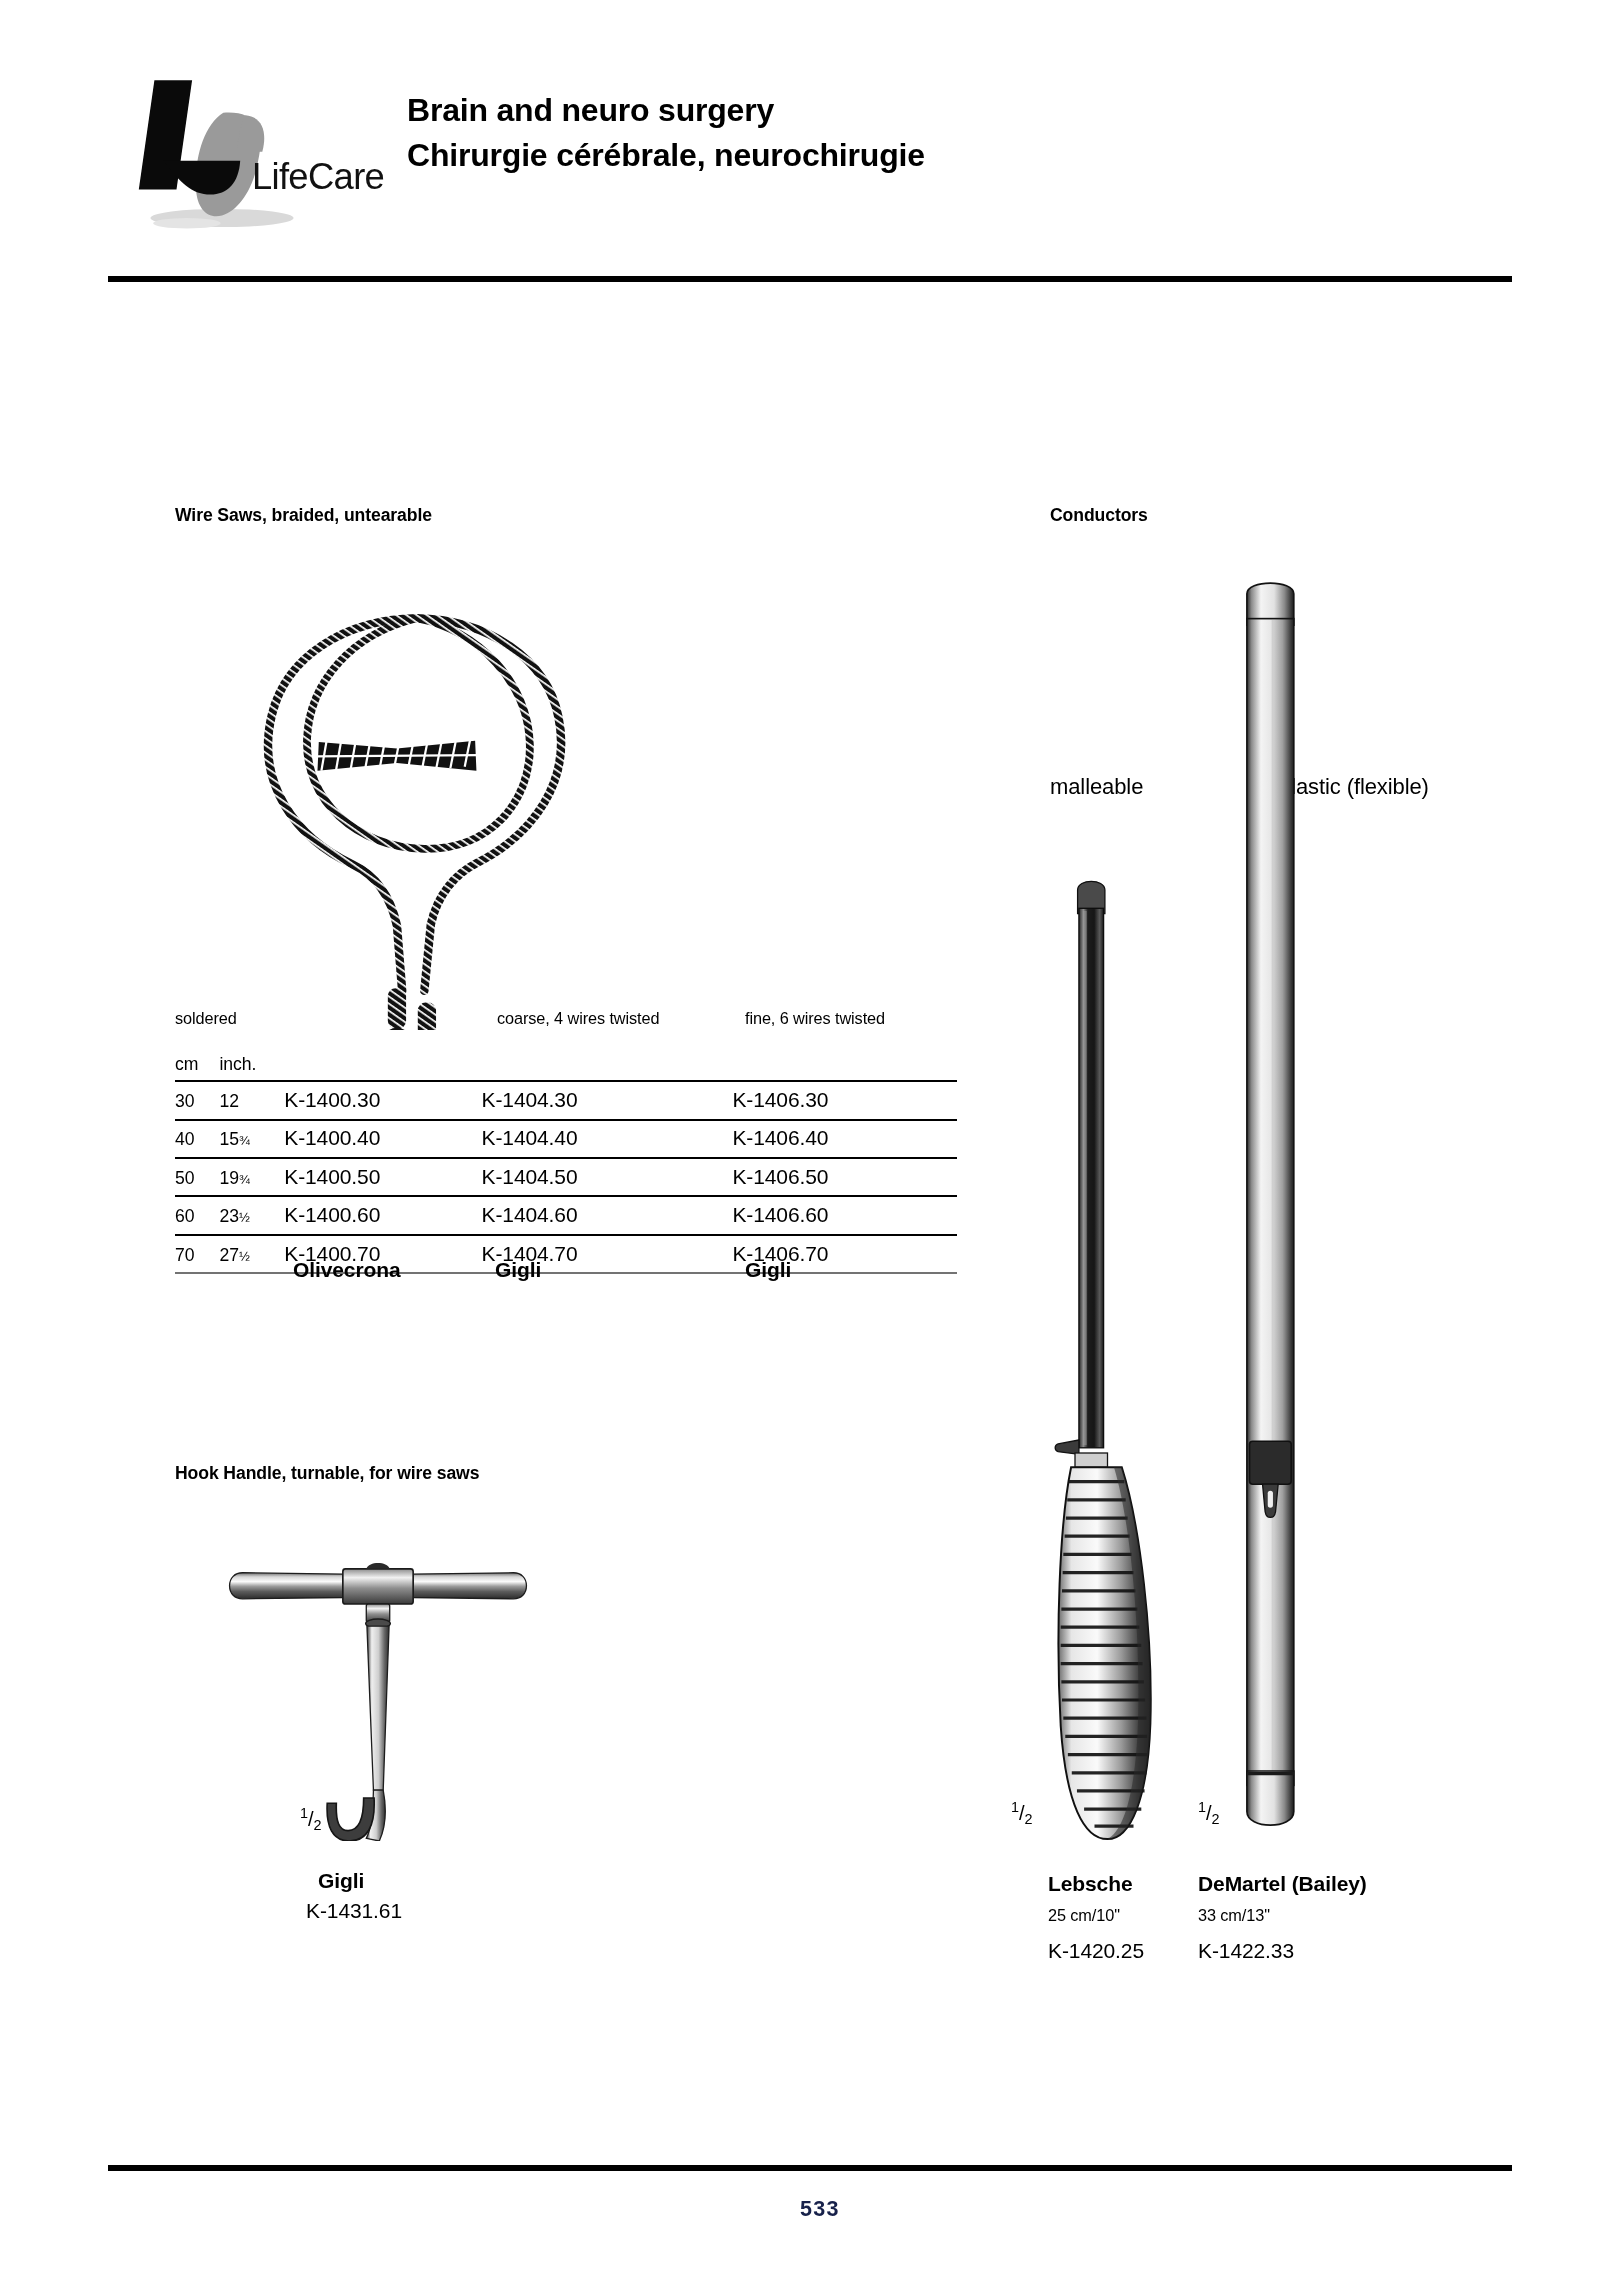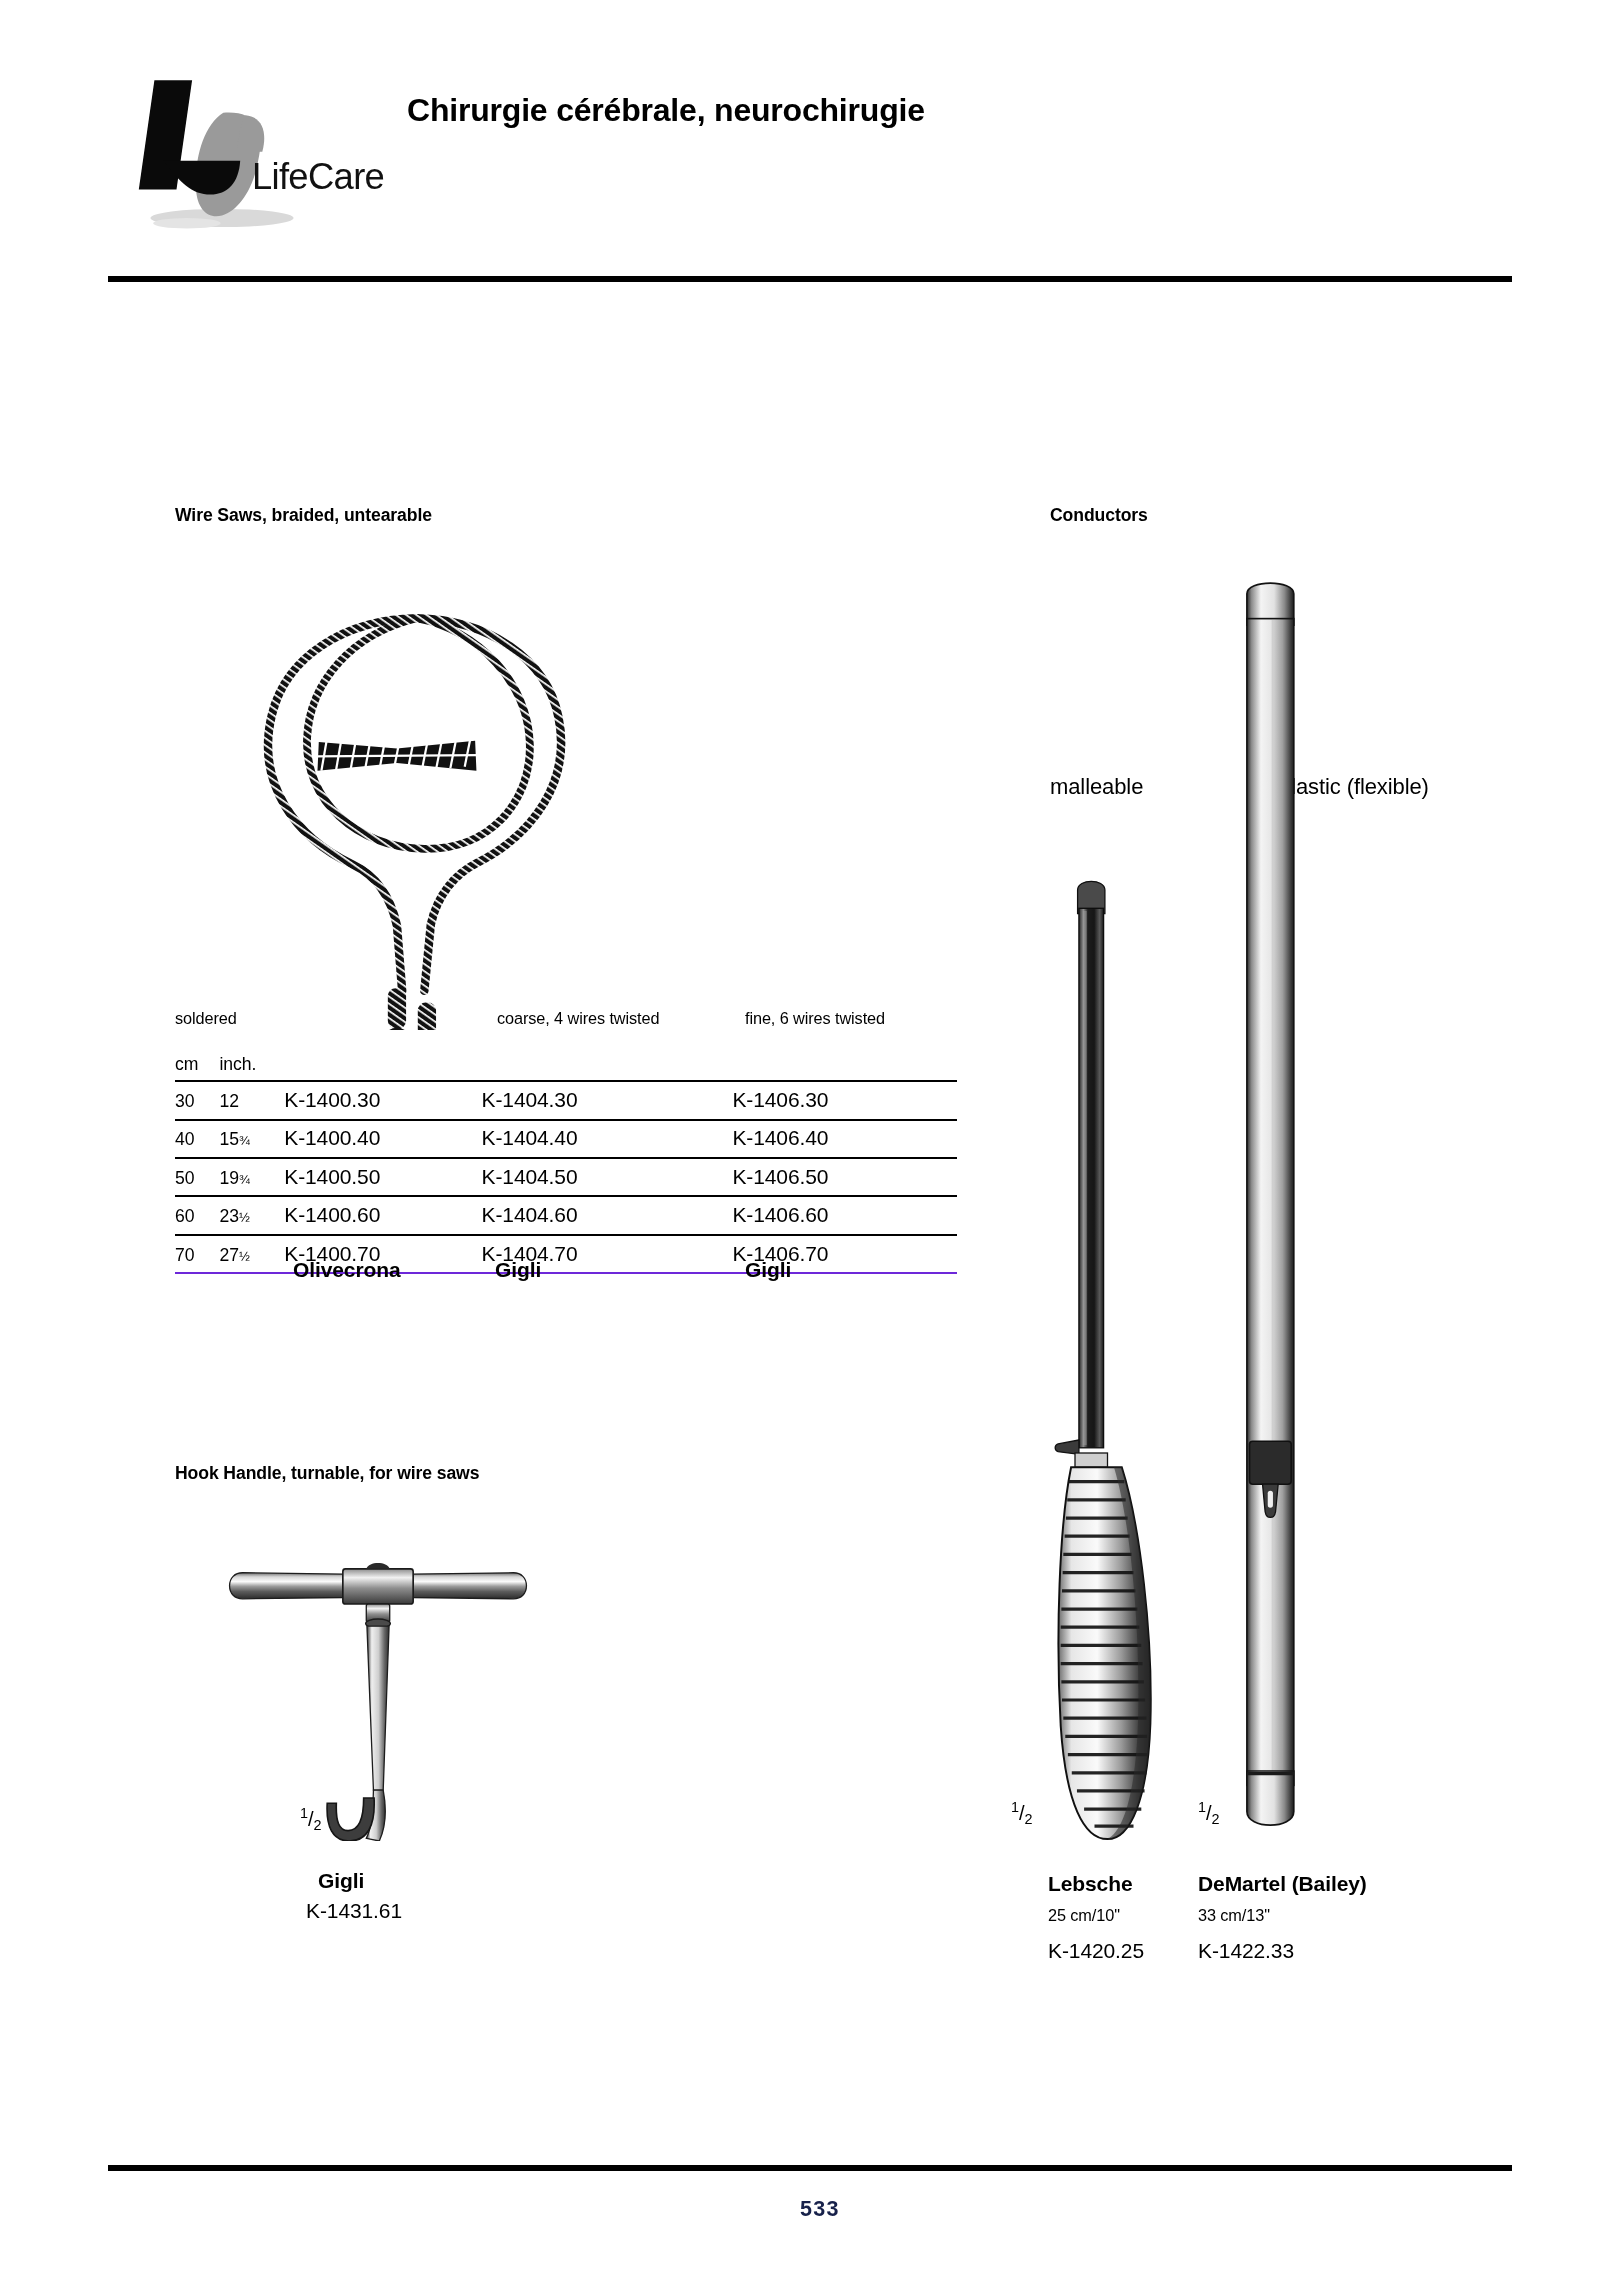--- a/index.html
+++ b/index.html
@@ -96,21 +96,21 @@
   #wiresaw-table td {
     font-size: 21px;
     padding: 5.9px 0 6.5px 0;
     letter-spacing: -0.1px;
     vertical-align: baseline;
   }
   #wiresaw-table tbody tr {
     border-top: 2px solid #000;
   }
   #wiresaw-table tbody tr:last-child {
-    border-bottom: 2px solid #6d28d9;
+    border-bottom: 2px solid #737373;
   }
   .col-cm    { width: 44px; font-size: 17.6px !important; }
   .col-inch  { width: 64px; font-size: 17.6px !important; }
   .col-code1 { width: 195px; }
   .col-code2 { width: 248px; }
   .col-code3 { width: 222px; }
   .frac { font-size: 0.74em; }
 
   
   .brand-label {
@@ -244,20 +244,21 @@
     <path d="M46 28 L 104 28 L 80 196 L 22 196 Z" fill="#0a0a0a"></path>
 
     <path d="M60 152 L 178 152 C 176 186 158 204 132 204
              C 104 204 86 186 60 152 Z" fill="#0a0a0a"></path>
 
     <text x="196" y="196" font-family="'Liberation Sans', sans-serif" font-size="56" fill="#111111" letter-spacing="-1">LifeCare</text>
   </svg>
 </div>
 
 <div id="header-titles">
+  <div class="title-line">Brain and neuro surgery</div>
   <div class="title-line">Chirurgie cérébrale, neurochirugie</div>
 </div>
 
 <div id="header-rule"></div>
 
 <div class="section-heading" id="heading-wiresaws">Wire Saws, braided, untearable</div>
 
 <div id="wiresaw-figure">
   <svg viewBox="0 0 720 660" width="469" height="430">
     <defs>

